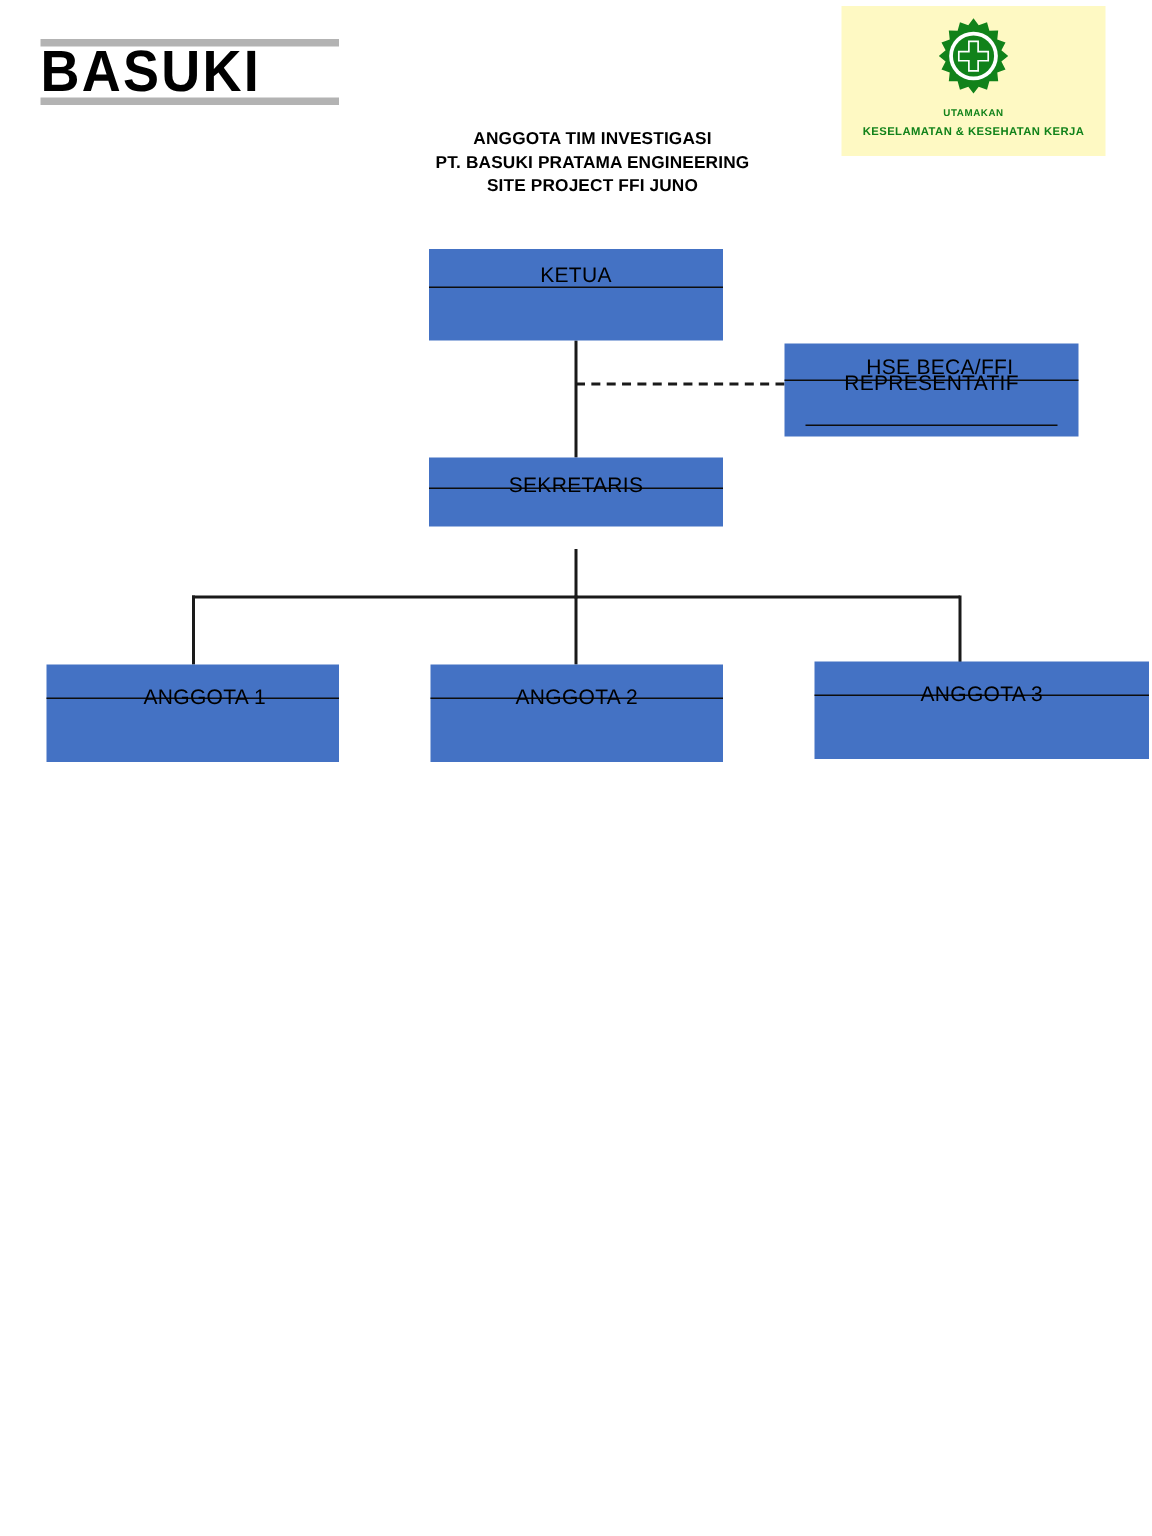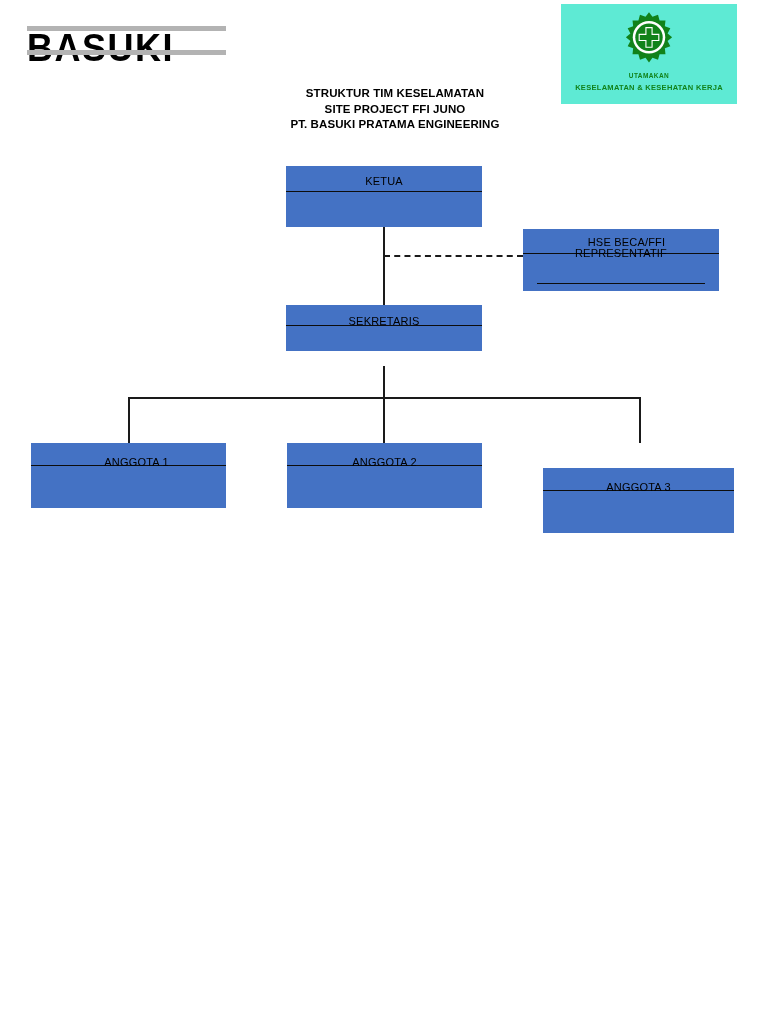--- a/index.html
+++ b/index.html
@@ -18,21 +18,21 @@
     background: #ffffff;
     overflow: hidden;
   }
 
   
   #basuki-logo {
     position: absolute;
     left: 27px;
     top: 26px;
     width: 199px;
-    height: 29px;
+    height: 44px;
   }
   #basuki-logo .bar {
     position: absolute;
     left: 0;
     width: 199px;
     height: 5px;
     background: #b3b3b3;
   }
   #basuki-logo .bar.top { top: 0; }
   #basuki-logo .bar.bottom { bottom: 0; }
@@ -54,21 +54,21 @@
     transform-origin: left center;
   }
 
   
   #k3-logo {
     position: absolute;
     left: 561px;
     top: 4px;
     width: 176px;
     height: 100px;
-    background: #5eead4;
+    background: #fef9c3;
   }
   #k3-logo .gear-wrap {
     position: absolute;
     left: 0; right: 0;
     top: 6px;
     display: flex;
     justify-content: center;
   }
   #k3-logo .k3-text {
     position: absolute;
@@ -109,21 +109,21 @@
     position: absolute;
     background: #4472c4;
     box-sizing: border-box;
   }
   .org-box .box-label {
     position: absolute;
     left: 0;
     right: 0;
     text-align: center;
     font-family: "Liberation Sans", sans-serif;
-    font-size: 11px;
+    font-size: 14px;
     font-weight: 400;
     color: #000000;
     letter-spacing: 0.2px;
     z-index: 2;
   }
   .org-box .rule {
     position: absolute;
     left: 0;
     right: 0;
     height: 0;
@@ -134,21 +134,21 @@
     left: 14px;
     right: 14px;
   }
 
   
   #box-ketua      { left: 286px; top: 166px;  width: 196px; height: 61px; }
   #box-hse        { left: 523px; top: 229px;  width: 196px; height: 62px; }
   #box-sekretaris { left: 286px; top: 305px;  width: 196px; height: 46px; }
   #box-anggota-1  { left: 31px;  top: 443px;  width: 195px; height: 65px; }
   #box-anggota-2  { left: 287px; top: 443px;  width: 195px; height: 65px; }
-  #box-anggota-3  { left: 543px; top: 468px;  width: 191px; height: 65px; }
+  #box-anggota-3  { left: 543px; top: 441px;  width: 223px; height: 65px; }
 
   
   .conn {
     position: absolute;
     background: #1a1a1a;
   }
   .conn.v { width: 2px; }
   .conn.h { height: 2px; }
   .conn-dashed {
     position: absolute;
@@ -177,23 +177,23 @@
         <circle cx="50" cy="48.8" r="24.5" fill="#11821a"></circle>
         <path d="M43.5 30.5 h13 v12 h12 v13 h-12 v12 h-13 v-12 h-12 v-13 h12 z" fill="#ffffff"></path>
         <path d="M45.5 32.5 h9 v12 h12 v9 h-12 v12 h-9 v-12 h-12 v-9 h12 z" fill="#11821a"></path>
       </svg>
     </div>
     <div class="k3-text k3-line1">UTAMAKAN</div>
     <div class="k3-text k3-line2">KESELAMATAN &amp; KESEHATAN KERJA</div>
   </div>
 
   <div id="chart-title">
-    <div>STRUKTUR TIM KESELAMATAN</div>
+    <div>ANGGOTA TIM INVESTIGASI</div>
+    <div>PT. BASUKI PRATAMA ENGINEERING</div>
     <div>SITE PROJECT FFI JUNO</div>
-    <div>PT. BASUKI PRATAMA ENGINEERING</div>
   </div>
 
   <div class="conn v" style="left:383px; top:227px; height:78px;"></div>
 
   <div class="conn-dashed" style="left:384px; top:255px; width:139px;"></div>
 
   <div class="conn v" style="left:383px; top:366px; height:33px;"></div>
 
   <div class="conn h" style="left:128px; top:397px; width:512px;"></div>
 

